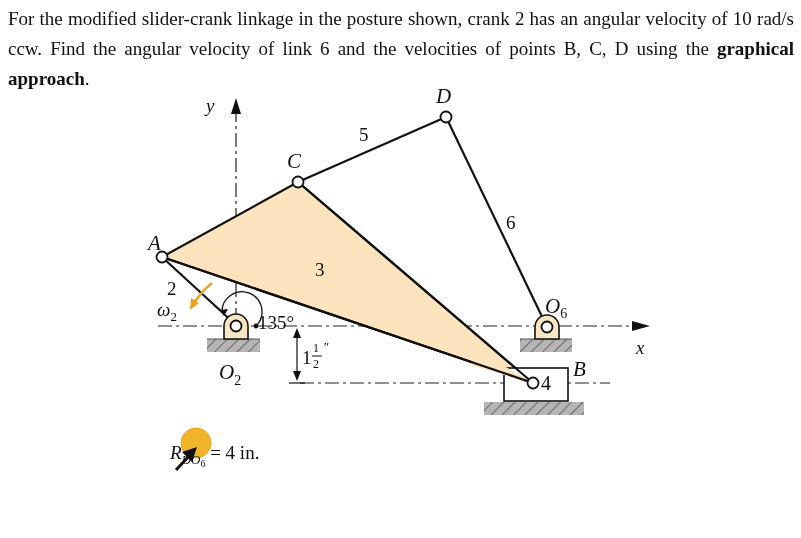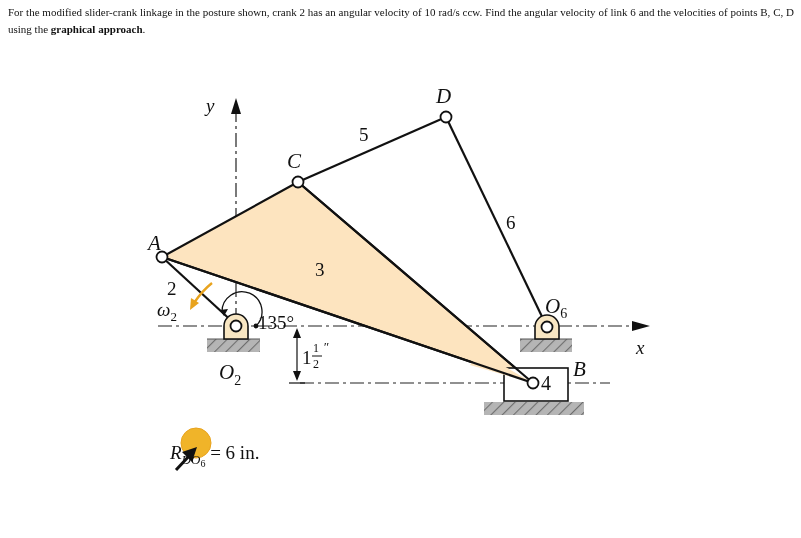--- a/index.html
+++ b/index.html
@@ -1,17 +1,17 @@
 <!DOCTYPE html>
 <html><head>
   <meta charset="utf-8">
   <style>
     html, body { margin: 0; padding: 0; background: #ffffff; }
     body { width: 801px; height: 538px; position: relative; overflow: hidden; font-family: "Liberation Serif", serif; color: #111; }
-    .problem { position: absolute; left: 8px; top: 4px; width: 786px; font-size: 11px; line-height: 17px; text-align: justify; }
+    .problem { position: absolute; left: 8px; top: 4px; width: 786px; font-size: 19px; line-height: 30px; text-align: justify; }
     .problem b { font-weight: bold; }
     svg.fig { position: absolute; left: 0; top: 0; }
     .lbl { font-family: "Liberation Serif", serif; fill: #111; }
     .it { font-style: italic; }
     .caption { position: absolute; left: 170px; top: 438px; width: 460px; font-size: 19px; line-height: 30px; }
     .caption .fig-title { color: #e6a23a; font-weight: bold; }
     .caption i { font-style: italic; }
     .caption sub { font-size: 13px; vertical-align: -5px; line-height: 0; }
     .caption sub sub { font-size: 10px; vertical-align: -3px; }
     .line1 { padding-left: 62px; }
@@ -121,14 +121,14 @@
   <text class="lbl it" x="323" y="351" font-size="13">″</text>
 
   <circle cx="196" cy="443" r="15" fill="#f0b429" stroke="#e8a31e" stroke-width="1"></circle>
   <g>
     <line x1="176" y1="470" x2="190" y2="455" stroke="#111" stroke-width="3"></line>
     <polygon points="197,447 182,452 192,462" fill="#111"></polygon>
   </g>
 </svg>
 
 <div class="caption">
-  <div><i>R</i><sub><i>DO</i><sub>6</sub></sub><span> = 6 in.</span></div>
+  <div><i>R</i><sub><i>DO</i><sub>6</sub></sub><span> = 4 in.</span></div>
 </div>
 
 </body></html>

